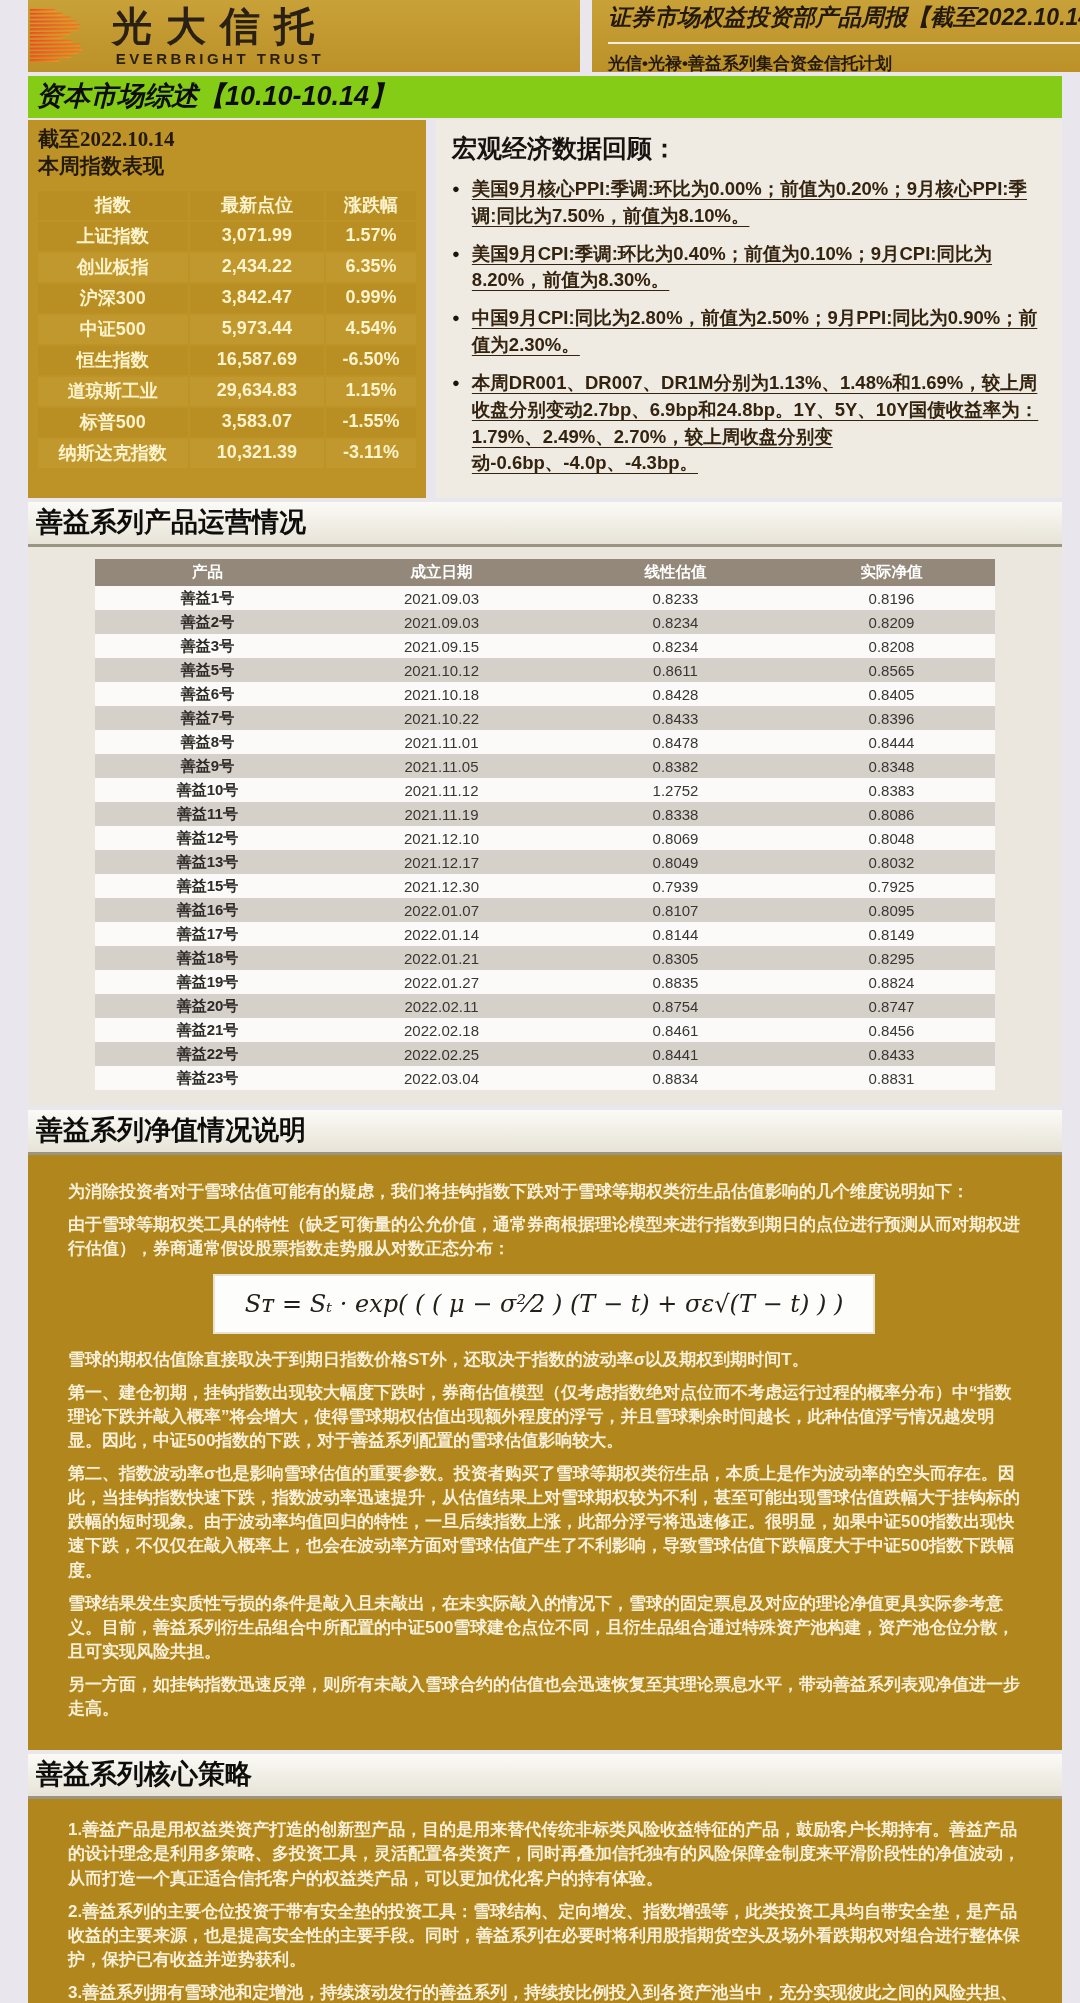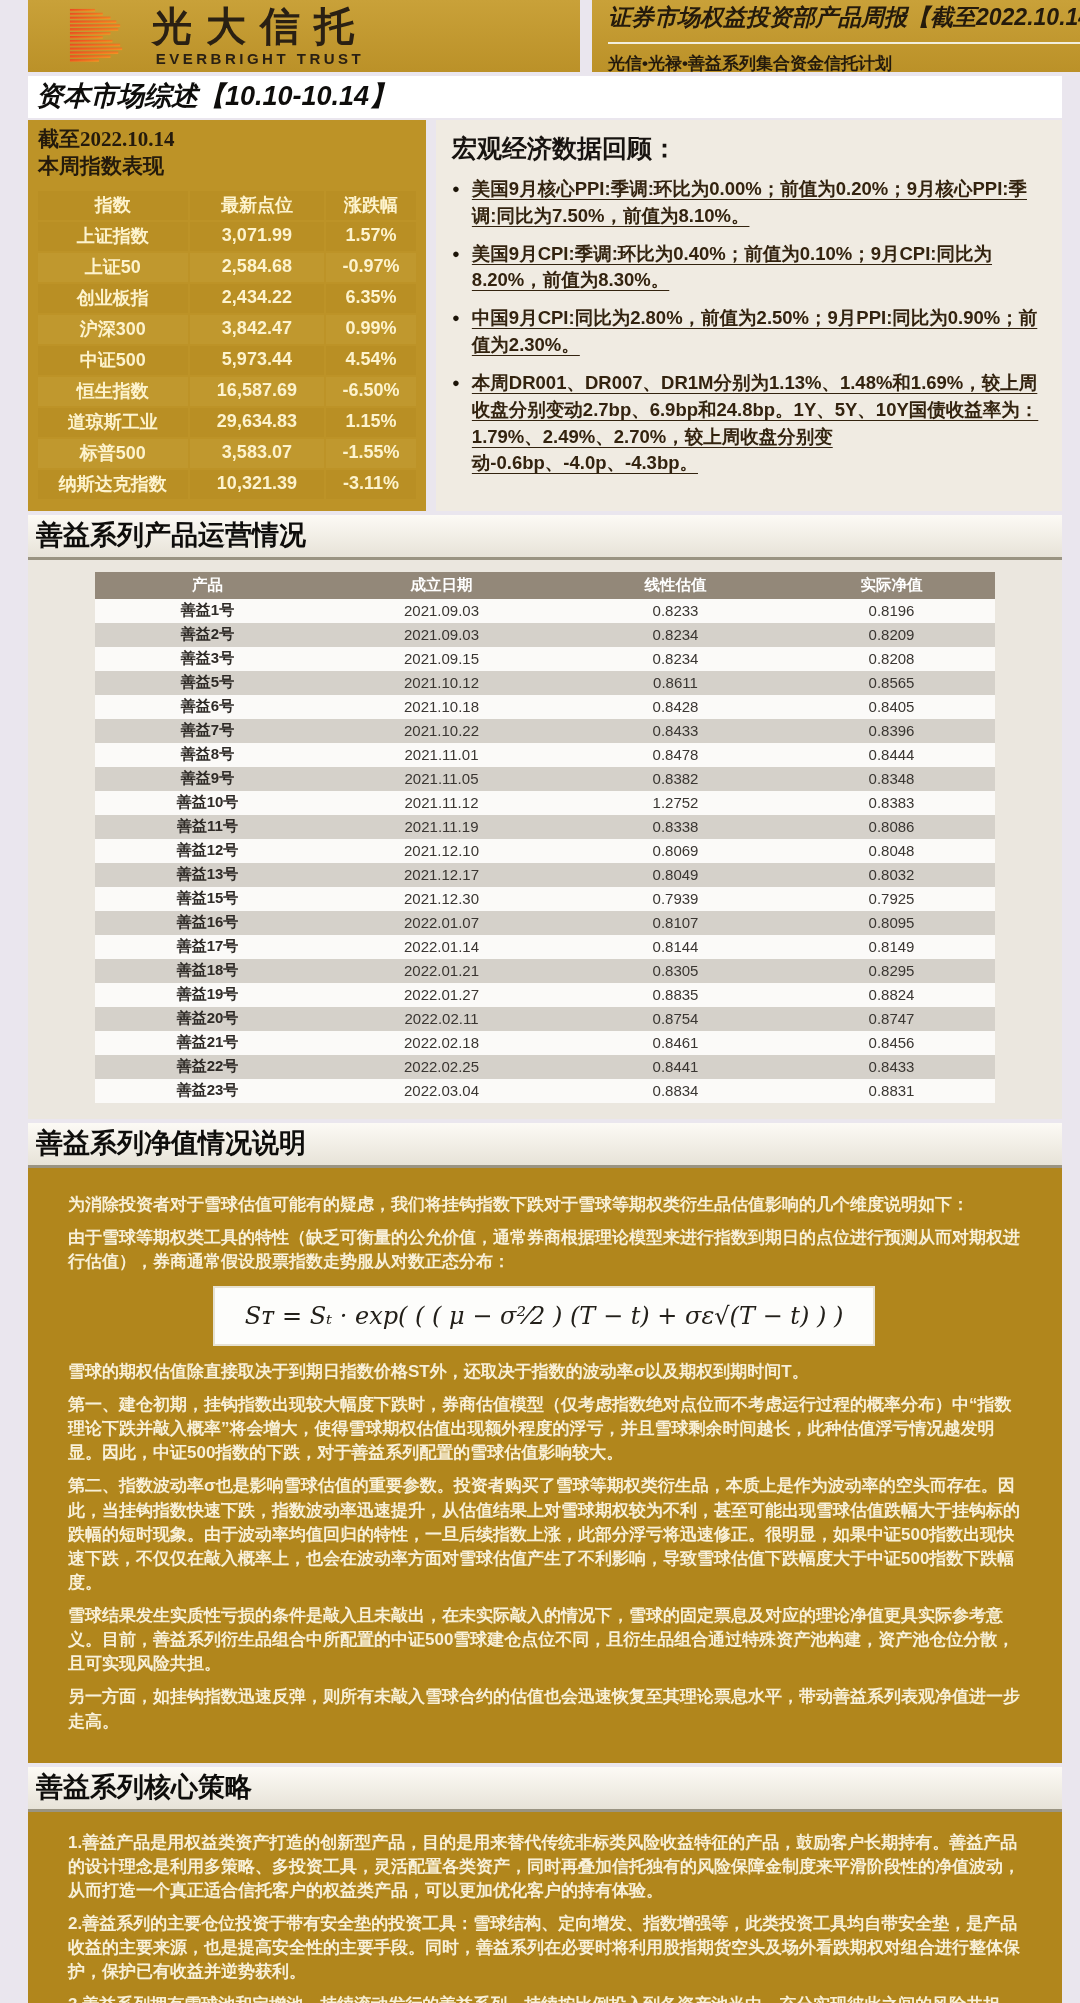--- a/index.html
+++ b/index.html
@@ -2,32 +2,32 @@
 <html lang="zh"><head>
 <meta charset="utf-8">
 <style>
   * { margin:0; padding:0; box-sizing:border-box; }
   body { background:#dcd8e0; font-family:"Liberation Sans","DejaVu Sans",sans-serif; }
   .page { width:1080px; min-height:2003px; margin:0 auto; background:#eae6ee; overflow:hidden; }
   .inner { padding:0 18px 0 28px; }
 
   
   .hdr { display:flex; gap:12px; height:72px; }
-  .logo-block { flex:0 0 552px; background:linear-gradient(#c9a139,#bb9128); display:flex; align-items:center; padding-left:40px; }
+  .logo-block { flex:0 0 552px; background:linear-gradient(#c9a139,#bb9128); display:flex; align-items:center; }
   .logo-mark { width:58px; height:58px; margin-right:26px; }
   .logo-texts { display:flex; flex-direction:column; align-items:center; }
   .logo-cn { font-size:40px; font-weight:bold; color:#2a2013; letter-spacing:14px; line-height:1; white-space:nowrap; }
   .logo-en { font-size:15px; font-weight:bold; color:#2a2013; letter-spacing:3.5px; margin-top:4px; white-space:nowrap; }
   .title-block { flex:1; background:linear-gradient(#c9a139,#bb9128); padding:0 16px; display:flex; flex-direction:column; justify-content:center; }
   .report-title { font-size:23px; font-weight:bold; font-style:italic; color:#241a0c; border-bottom:2px solid #f2eedd; padding:4px 0 9px; white-space:nowrap; }
   .report-subtitle { font-size:17px; font-weight:bold; color:#241a0c; padding-top:8px; }
 
   
   .section-bar { margin-top:4px; background:linear-gradient(#fcfaf5,#e7e3d8); border-bottom:3px solid #9a9482; font-size:27px; font-weight:bold; color:#0e0d0b; padding:2px 8px 4px; }
-  .section-bar.italic { font-style:italic; background:#ffffff; border-bottom:none; }
+  .section-bar.italic { font-style:italic; background:#84cc16; border-bottom:none; }
 
   
   .cap-row { display:flex; gap:10px; margin-top:2px; }
   .cap-left { width:398px; background:#bd9327; padding:6px 8px 10px; }
   .cap-line { font-size:21px; font-weight:bold; color:#241a0c; line-height:1.3; padding-left:2px;font-family:Liberation Serif, serif; }
   table.idx { width:100%; border-collapse:separate; border-spacing:2px; margin-top:8px; }
   table.idx th, table.idx td { background:#b98f24; color:#fdf3cd; font-weight:bold; font-size:18px; text-align:center; padding:2px 2px 3px; white-space:nowrap; }
   table.idx tbody tr:nth-child(even) td { background:#c0982e; }
   table.idx th:nth-child(1), table.idx td:nth-child(1) { width:40%; }
   table.idx th:nth-child(2), table.idx td:nth-child(2) { width:36%; }
@@ -114,25 +114,20 @@
                 <th>涨跌幅</th>
               </tr>
             </thead>
             <tbody>
               <tr>
                 <td>上证指数</td>
                 <td>3,071.99</td>
                 <td>1.57%</td>
               </tr>
               <tr>
-                <td>上证50</td>
-                <td>2,584.68</td>
-                <td>-0.97%</td>
-              </tr>
-              <tr>
                 <td>创业板指</td>
                 <td>2,434.22</td>
                 <td>6.35%</td>
               </tr>
               <tr>
                 <td>沪深300</td>
                 <td>3,842.47</td>
                 <td>0.99%</td>
               </tr>
               <tr>

